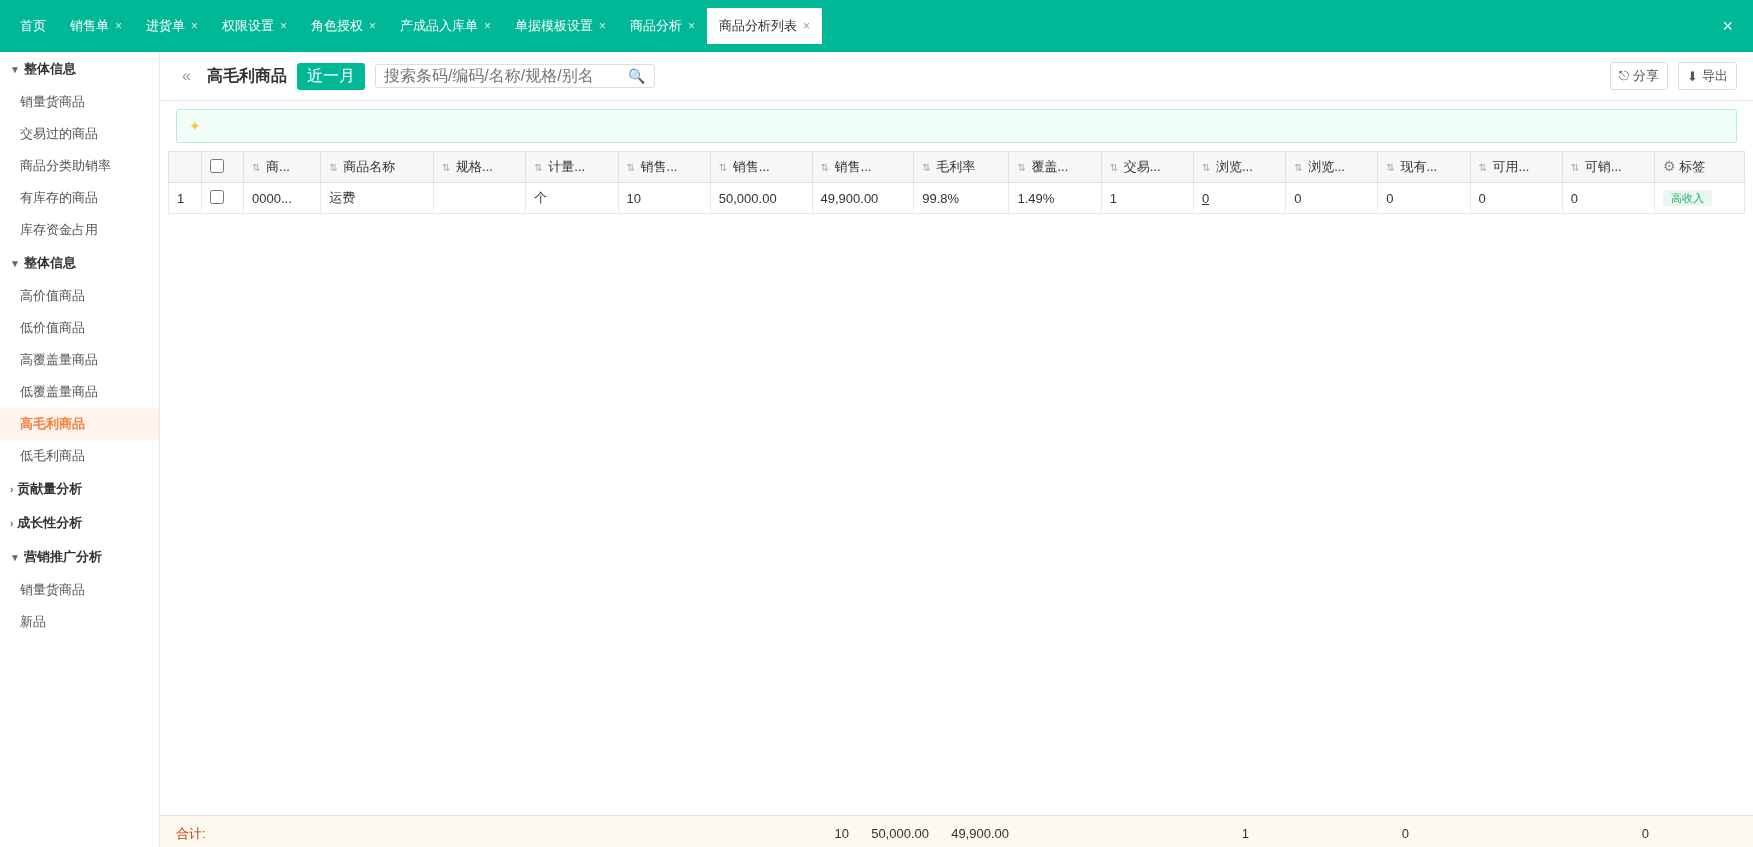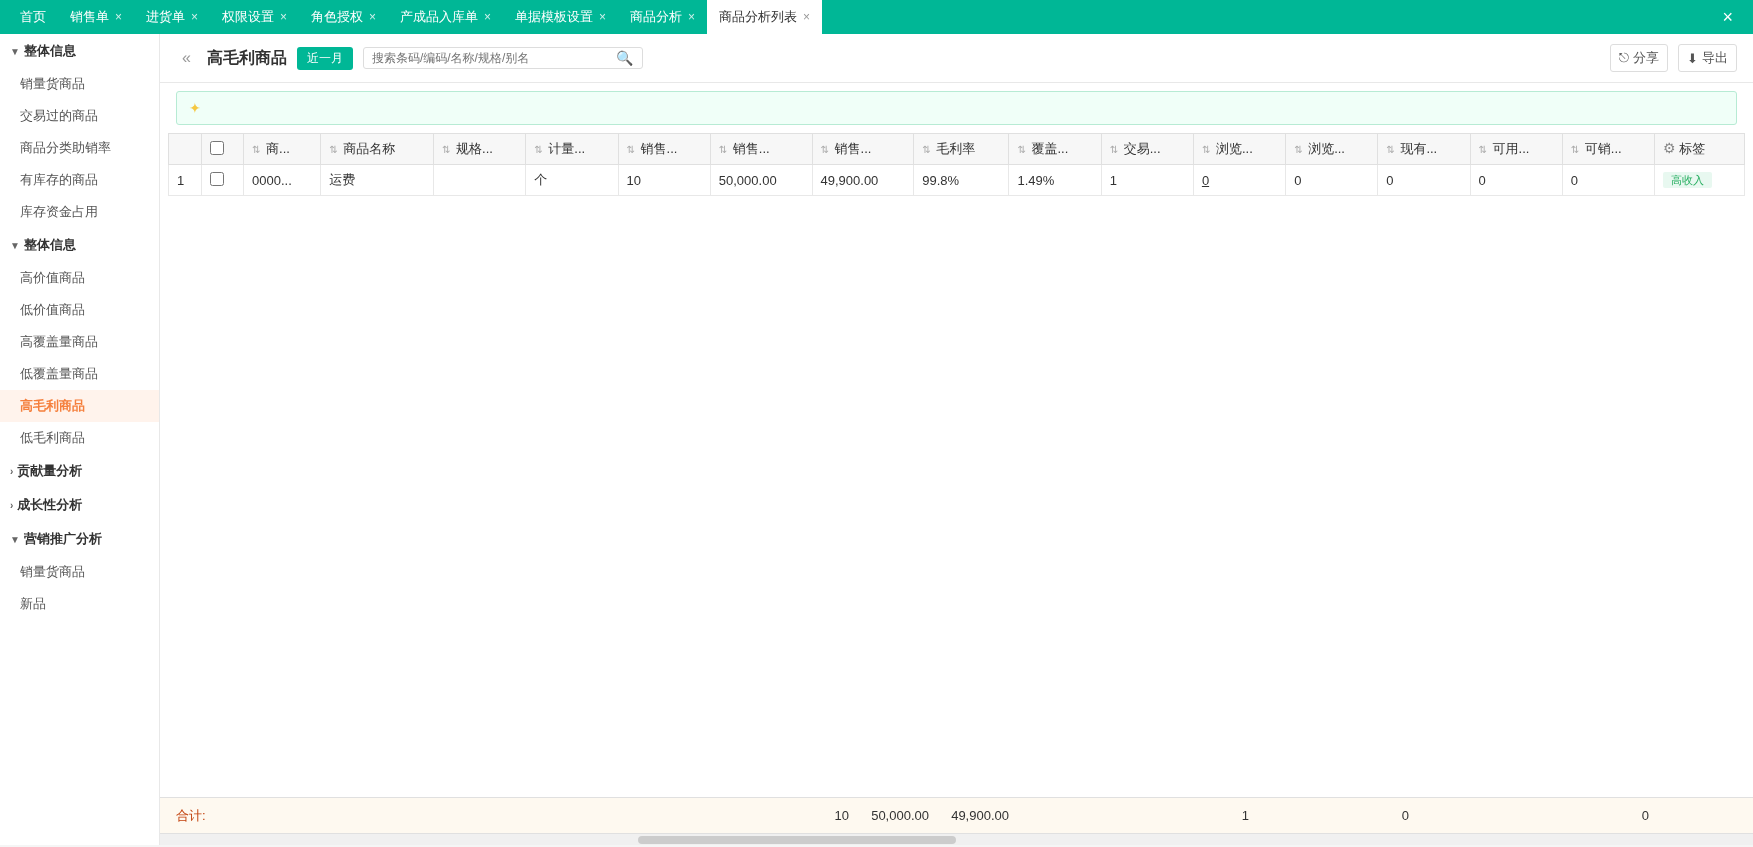--- a/index.html
+++ b/index.html
@@ -1,21 +1,21 @@
 <!DOCTYPE html>
 <html><head>
   <meta charset="utf-8">
   <style>
     * { box-sizing: border-box; margin: 0; padding: 0; font-family: 'Microsoft YaHei', Arial, sans-serif; font-size: 13px; }
     body { background: #f5f5f5; overflow: hidden; width: 1753px; height: 847px; }
 
     
     .top-nav {
       background: #00b796;
-      height: 34px;
+      height: 52px;
       display: flex;
       align-items: center;
       padding: 0 8px;
       color: #fff;
     }
     .top-nav .nav-item {
       padding: 0 12px;
       height: 36px;
       display: flex;
       align-items: center;
@@ -96,36 +96,36 @@
       font-weight: bold;
       color: #333;
     }
     .time-filter-btn {
       background: #00b796;
       color: #fff;
       border: none;
       padding: 3px 10px;
       border-radius: 3px;
       cursor: pointer;
-      font-size: 12px;
+      font-size: 16px;
     }
     .search-input-wrap {
       display: flex;
       align-items: center;
       border: 1px solid #ddd;
       border-radius: 3px;
       padding: 2px 8px;
       flex: 1;
       max-width: 280px;
       background: #fff;
     }
     .search-input-wrap input {
       border: none;
       outline: none;
-      font-size: 12px;
+      font-size: 16px;
       color: #737373;
       width: 100%;
       background: transparent;
     }
     .search-icon { color: #aaa; font-size: 14px; cursor: pointer; }
     .header-spacer { flex: 1; }
     .action-btn {
       display: flex;
       align-items: center;
       gap: 4px;

